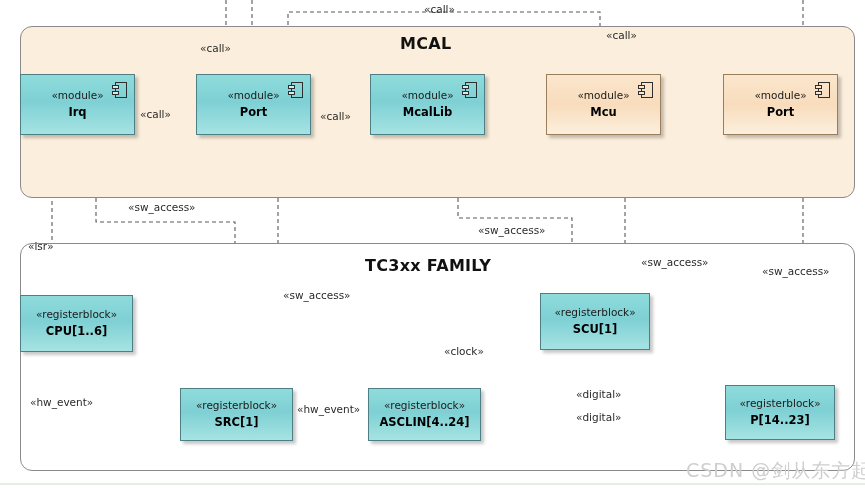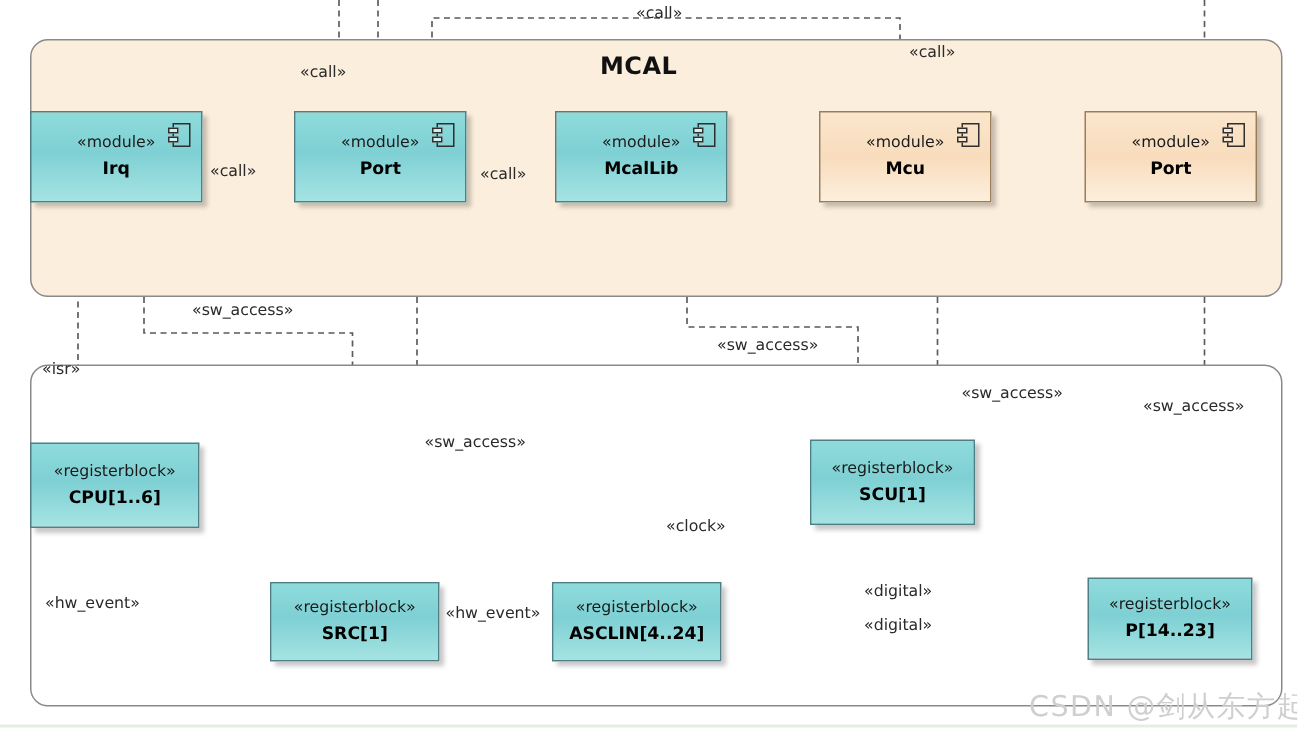--- a/index.html
+++ b/index.html
@@ -87,20 +87,21 @@
       <path d="M480,427 L713,427" marker-end="url(#oarrow)"></path>
 
       <path d="M235,300 L235,378"></path>
     </g>
   </svg>
 
   <div class="pkg" id="mcal-pkg"></div>
   <div class="pkg-title" style="left:400px;top:34px;">MCAL</div>
 
   <div class="pkg" id="tc3xx-pkg"></div>
+  <div class="pkg-title" style="left:365px;top:256px;">TC3xx FAMILY</div>
 
   <div class="node cyan" style="left:20px;top:74px;width:115px;height:61px;">
     <span class="comp-icon">
         <span class="body"></span>
         <span class="tab t1"></span>
         <span class="tab t2"></span>
       </span>
     <div class="stereo">«module»</div>
     <div class="nm">Irq</div>
   </div>

